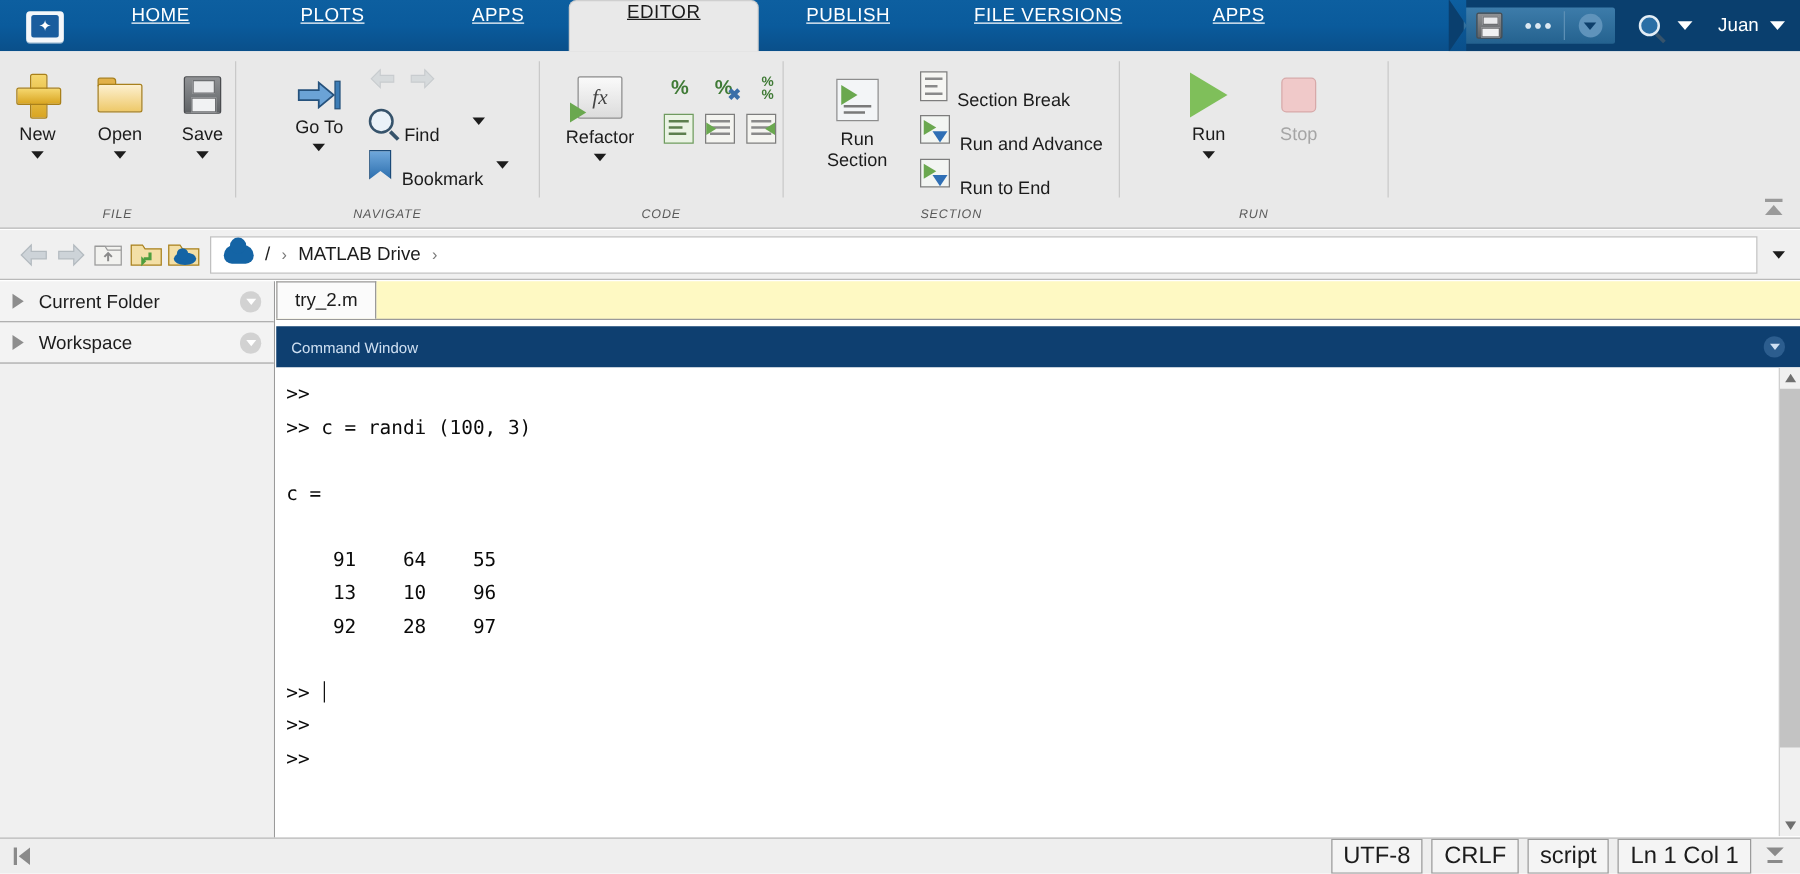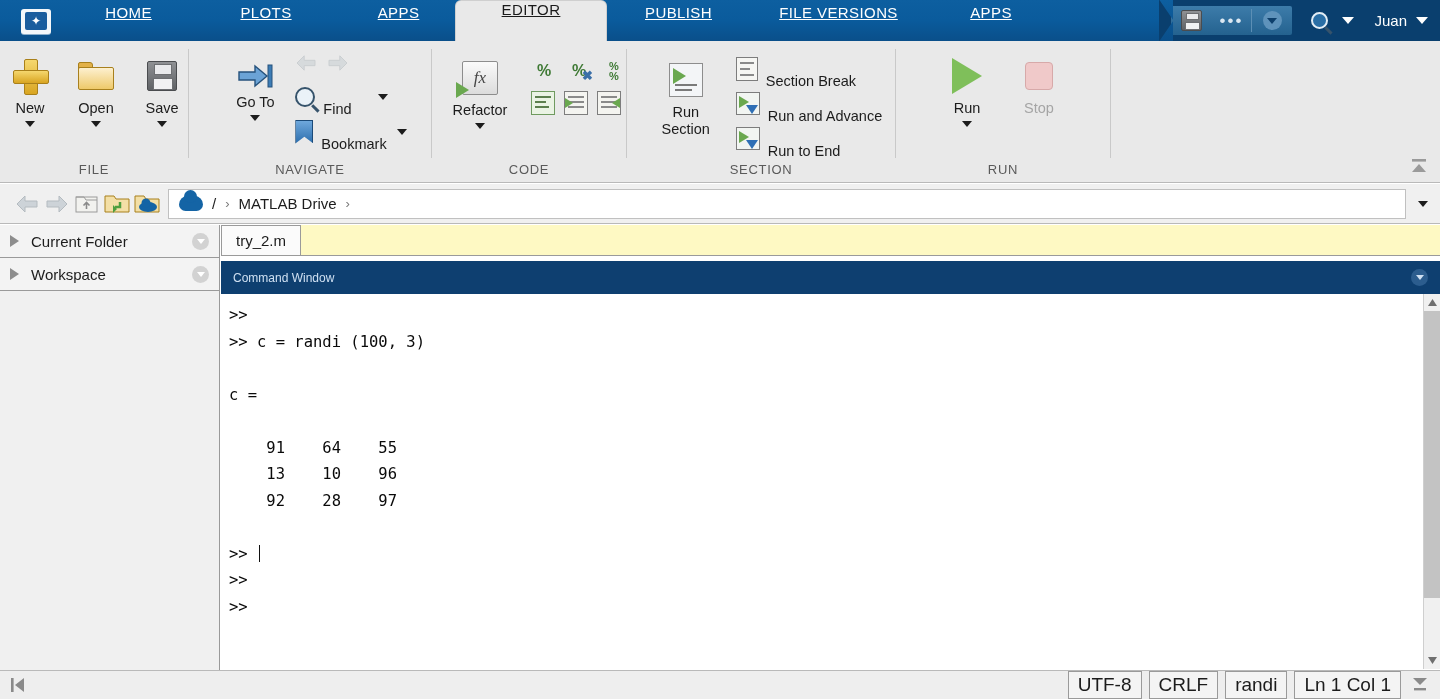--- a/index.html
+++ b/index.html
@@ -83,22 +83,22 @@
   
   .ribbon{
     position:absolute;left:0;top:41px;width:1440px;height:142px;
     background:#e9e9e9; border-bottom:1px solid #b9b9b9;
     display:flex; align-items:stretch;
   }
   .group{position:relative;display:flex;flex-direction:column;align-items:center;
          padding:0; height:142px;}
   .group-body{flex:1;display:flex;align-items:flex-start;padding-top:8px;}
   .group-label{
-    font-size:13px;color:#5a5a5a;letter-spacing:.7px;
-    text-align:center;padding-bottom:6px;
+    font-size:10px;color:#5a5a5a;letter-spacing:.7px;
+    text-align:center;padding-bottom:6px;font-style:italic;
   }
   .group-div{width:1px;background:#c9c9c9;margin:8px 0 24px 0;}
 
   .bigbtn{
     width:64px;display:flex;flex-direction:column;align-items:center;
     cursor:pointer;padding-top:4px;
   }
   .bigbtn .glyph{height:46px;display:flex;align-items:center;justify-content:center;}
   .bigbtn .lbl{font-size:14.5px;color:#1c1c1c;margin-top:2px;text-align:center;line-height:1.05;}
   .bigbtn .dd{margin-top:5px;}
@@ -619,21 +619,21 @@
   <div class="statusbar">
     <div class="collapse-left">
       <svg width="18" height="16" viewBox="0 0 18 16">
           <rect x="2" y="1" width="2.6" height="14" fill="#8a8a8a"></rect>
           <path d="M15 1 L15 15 L6 8 Z" fill="#8a8a8a"></path>
         </svg>
     </div>
     <div class="sb-right">
       <div class="sb-box">UTF-8</div>
       <div class="sb-box">CRLF</div>
-      <div class="sb-box">randi</div>
+      <div class="sb-box">script</div>
       <div class="sb-box">Ln 1 Col 1</div>
       <div class="sb-collapse">
         <svg width="20" height="18" viewBox="0 0 20 18">
             <path d="M10 9 L17 2 H3 Z" fill="#8a8a8a"></path>
             <rect x="4" y="12" width="12" height="2.4" fill="#8a8a8a"></rect>
           </svg>
       </div>
     </div>
   </div>
 

